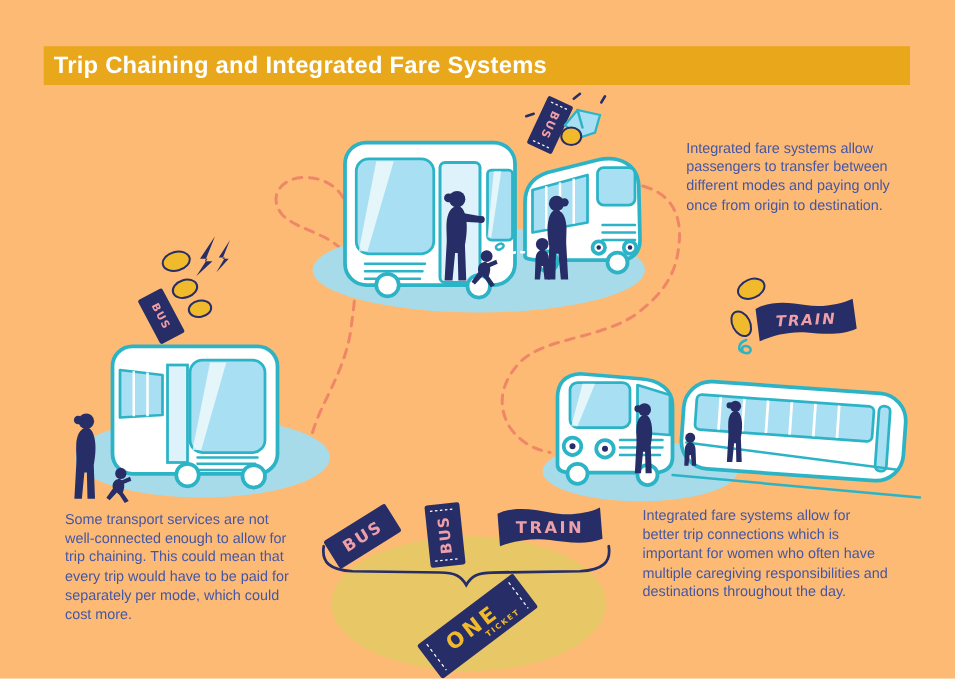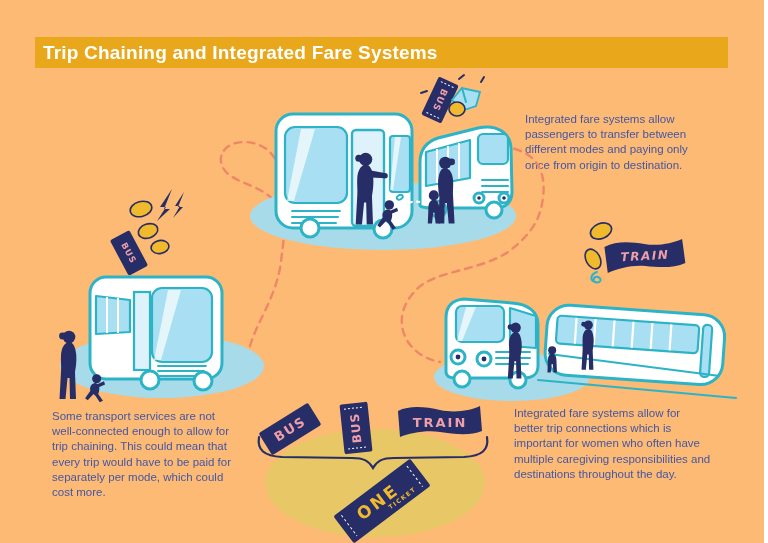--- a/index.html
+++ b/index.html
@@ -2,21 +2,21 @@
 <html><head>
 <meta charset="utf-8">
 <style>
   html,body{margin:0;padding:0;background:#ffffff;}
   #page{position:relative;width:764px;height:543px;background:#fdba74;overflow:hidden;
         font-family:"Liberation Sans",sans-serif;}
   #banner{position:absolute;left:35px;top:37px;width:693px;height:31px;background:#E9A71B;}
   #banner .title{color:#ffffff;font-size:19px;font-weight:bold;line-height:31px;padding-left:8px;
         letter-spacing:.2px;white-space:nowrap;}
   .caption{position:absolute;color:#4456A4;font-size:11.5px;line-height:1.32;white-space:pre-line;}
-  #cap-tr{left:525px;top:112px;width:210px;}
+  #cap-tr{left:549px;top:112px;width:210px;}
   #cap-bl{left:52px;top:409px;width:215px;}
   #cap-br{left:514px;top:406px;width:220px;}
   svg{position:absolute;left:0;top:0;}
   .o3{stroke:#2CB4C6;stroke-width:3;fill:#FFFFFF;stroke-linejoin:round;stroke-linecap:round;}
   .w2{stroke:#2CB4C6;stroke-width:2.2;fill:#A9DFF2;stroke-linejoin:round;}
   .ln{stroke:#2CB4C6;stroke-width:2;fill:none;stroke-linecap:round;}
   .navy{fill:#272D66;}
   .coin{fill:#F0BA2C;stroke:#272D66;stroke-width:1.6;}
   .dash{fill:none;stroke:#EE8768;stroke-width:2.4;stroke-dasharray:7 6;stroke-linecap:round;}
   .wstreak{fill:#FFFFFF;opacity:.7;}

